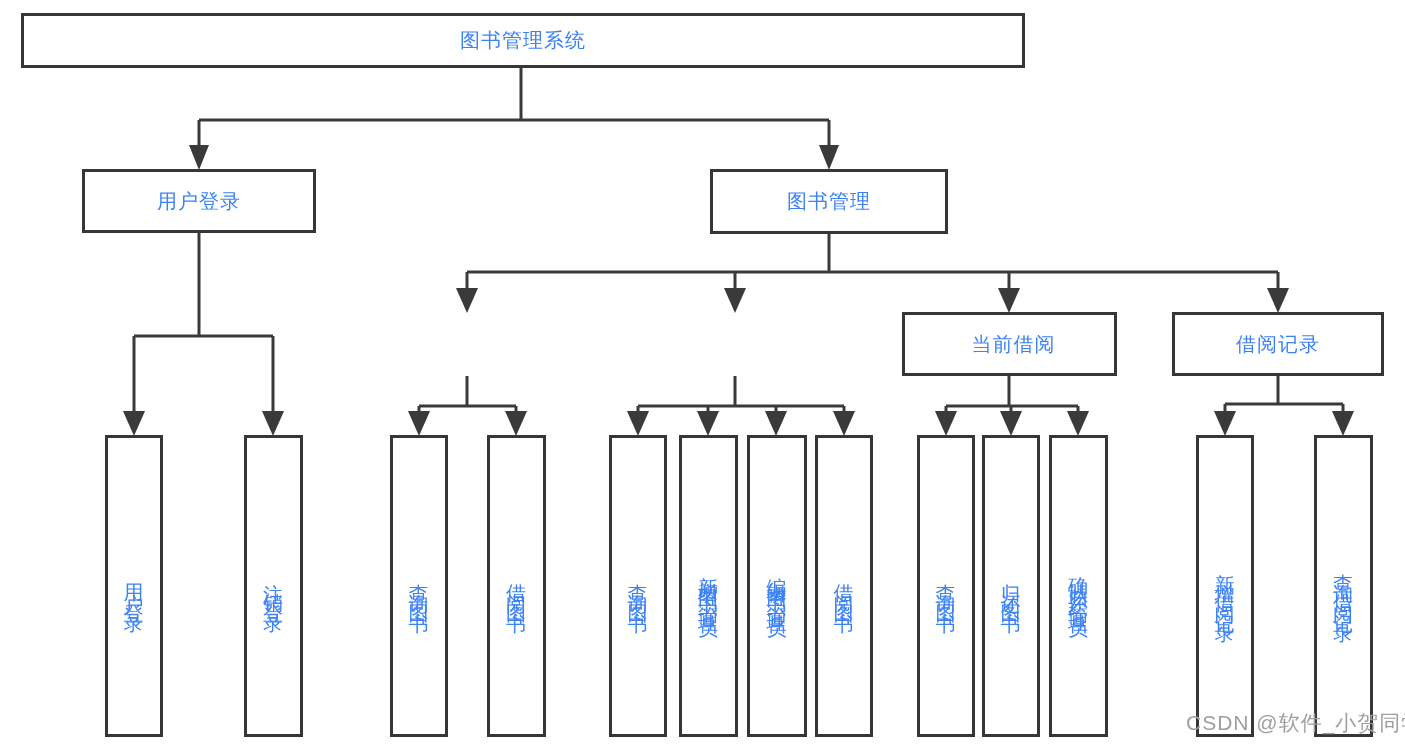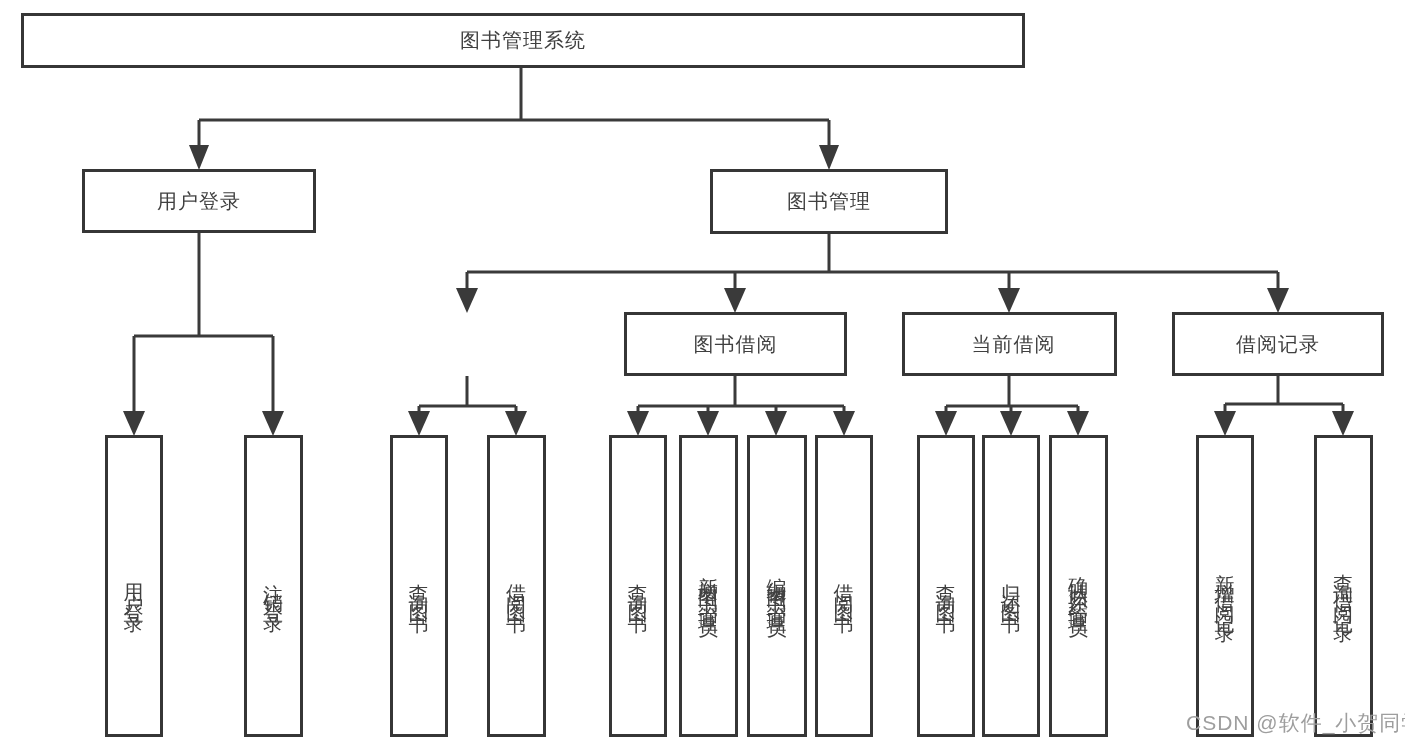--- a/index.html
+++ b/index.html
@@ -11,21 +11,21 @@
   }
   .stage { position: absolute; left: 0; top: 0; width: 1405px; height: 747px; }
   svg.connectors { position: absolute; left: 0; top: 0; width: 1405px; height: 747px; }
   svg.connectors path { stroke: #3a3a3a; stroke-width: 3; fill: none; }
   svg.connectors polygon { fill: #3a3a3a; stroke: none; }
 
   .node {
     position: absolute;
     background: #ffffff;
     border: 3px solid #363636;
-    color: #404040;
+    color: #3b82f6;
     display: flex; align-items: center; justify-content: center;
     text-align: center;
   }
   .hbox { font-size: 20px; letter-spacing: 1px; }
   .root { font-size: 20px; }
   .vbox {
     writing-mode: vertical-rl;
     text-orientation: mixed;
     font-size: 20px;
     letter-spacing: 10px;
@@ -96,21 +96,20 @@
       <polygon points="1214,411 1236,411 1225,436"></polygon>
       <polygon points="1332,411 1354,411 1343,436"></polygon>
     </g>
   </svg>
 
   <div class="node hbox root" style="left:21px; top:13px; width:1004px; height:55px;">图书管理系统</div>
 
   <div class="node hbox" style="left:82px; top:169px; width:234px; height:64px;">用户登录</div>
   <div class="node hbox" style="left:710px; top:169px; width:238px; height:65px;">图书管理</div>
 
-  <div class="node hbox" style="left:624px; top:312px; width:223px; height:64px;">图书借阅</div>
   <div class="node hbox" style="left:902px; top:312px; width:215px; height:64px;padding-left:8px;">当前借阅</div>
   <div class="node hbox" style="left:1172px; top:312px; width:212px; height:64px;">借阅记录</div>
 
   <div class="node vbox" style="left:105px; top:435px; width:58px; height:302px;">用户登录</div>
   <div class="node vbox" style="left:244px; top:435px; width:59px; height:302px;">注销登录</div>
 
   <div class="node vbox" style="left:390px; top:435px; width:58px; height:302px;">查询图书</div>
   <div class="node vbox" style="left:487px; top:435px; width:59px; height:302px;">借阅图书</div>
 
   <div class="node vbox" style="left:609px; top:435px; width:58px; height:302px;">查询图书</div>

